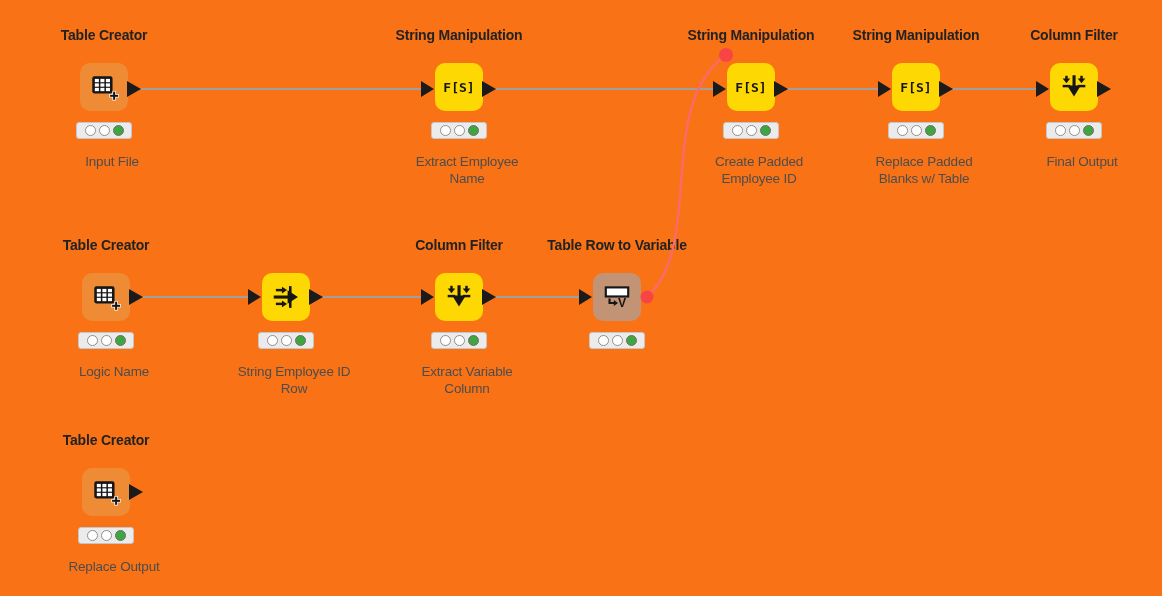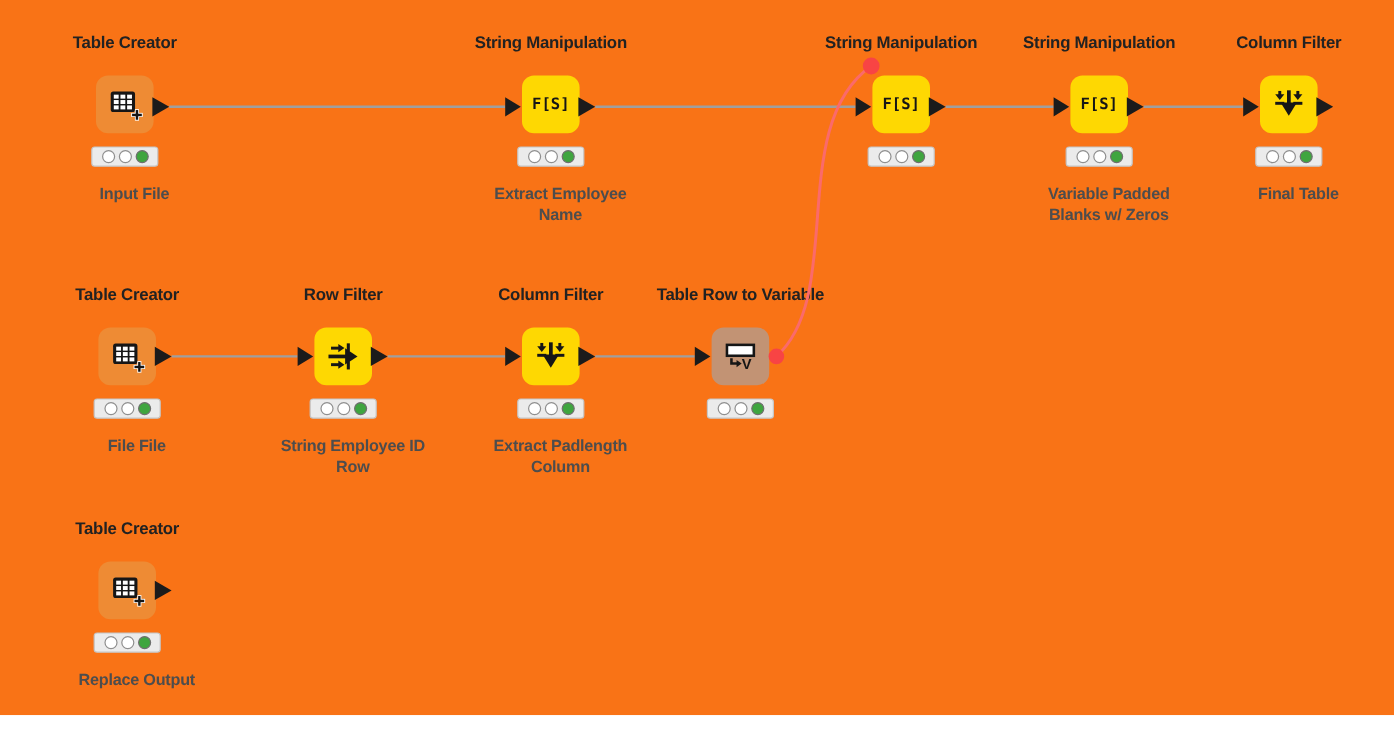--- a/index.html
+++ b/index.html
@@ -25,21 +25,21 @@
   .traffic{
     position:absolute;top:95px;left:62px;width:56px;height:17px;background:#ebebeb;
     border:1px solid #c6c6c6;border-radius:3px;display:flex;align-items:center;
     justify-content:center;gap:3px;box-sizing:border-box;
   }
   .lamp{width:11px;height:11px;border-radius:50%;box-sizing:border-box;}
   .lamp-off{background:#ffffff;border:1.5px solid #8f8f8f;}
   .lamp-green{background:#3FA53F;border:1.5px solid #6f6f6f;}
   .node-label{
     position:absolute;top:126px;left:36px;right:20px;text-align:center;
-    font-size:13.5px;line-height:17px;color:#4d4d4d;letter-spacing:-0.2px;font-weight:bold;
+    font-size:13.5px;line-height:17px;color:#4d4d4d;letter-spacing:-0.2px;
   }
 </style>
 </head>
 <body>
 
 <div id="canvas">
 
   <svg width="0" height="0" style="position:absolute" aria-hidden="true">
     <defs>
       <symbol id="sym-table-creator" viewBox="0 0 30 30">
@@ -119,67 +119,67 @@
   <div class="node" style="left:661px;top:27px">
     <div class="node-title">String Manipulation</div>
     <div class="node-body c-yellow">
       <span class="fs-text">F[S]</span>
     </div>
     <div class="traffic">
       <span class="lamp lamp-off"></span>
       <span class="lamp lamp-off"></span>
       <span class="lamp lamp-green"></span>
     </div>
+    <div class="node-label">Create Padded Employee ID</div>
   </div>
 
   <div class="node" style="left:826px;top:27px">
     <div class="node-title">String Manipulation</div>
     <div class="node-body c-yellow">
       <span class="fs-text">F[S]</span>
     </div>
     <div class="traffic">
       <span class="lamp lamp-off"></span>
       <span class="lamp lamp-off"></span>
       <span class="lamp lamp-green"></span>
     </div>
-    <div class="node-label">Variable Padded Blanks w/ Zeros</div>
+    <div class="node-label">Replace Padded Blanks w/ Table</div>
   </div>
 
   <div class="node" style="left:984px;top:27px">
     <div class="node-title">Column Filter</div>
     <div class="node-body c-yellow">
       <svg class="icon" viewBox="0 0 30 30">
           <use href="#sym-column-filter"></use>
         </svg>
     </div>
     <div class="traffic">
       <span class="lamp lamp-off"></span>
       <span class="lamp lamp-off"></span>
       <span class="lamp lamp-green"></span>
     </div>
-    <div class="node-label">Final Table</div>
+    <div class="node-label">Final Output</div>
   </div>
 
   <div class="node" style="left:16px;top:237px">
     <div class="node-title">Table Creator</div>
     <div class="node-body c-orange">
       <svg class="icon" viewBox="0 0 30 30">
           <use href="#sym-table-creator"></use>
         </svg>
     </div>
     <div class="traffic">
       <span class="lamp lamp-off"></span>
       <span class="lamp lamp-off"></span>
       <span class="lamp lamp-green"></span>
     </div>
-    <div class="node-label">File File</div>
+    <div class="node-label">Logic Name</div>
   </div>
 
   <div class="node" style="left:196px;top:237px">
-    <div class="node-title">Row Filter</div>
     <div class="node-body c-yellow">
       <svg class="icon" viewBox="0 0 30 30">
           <use href="#sym-row-filter"></use>
         </svg>
     </div>
     <div class="traffic">
       <span class="lamp lamp-off"></span>
       <span class="lamp lamp-off"></span>
       <span class="lamp lamp-green"></span>
     </div>
@@ -191,21 +191,21 @@
     <div class="node-body c-yellow">
       <svg class="icon" viewBox="0 0 30 30">
           <use href="#sym-column-filter"></use>
         </svg>
     </div>
     <div class="traffic">
       <span class="lamp lamp-off"></span>
       <span class="lamp lamp-off"></span>
       <span class="lamp lamp-green"></span>
     </div>
-    <div class="node-label">Extract Padlength Column</div>
+    <div class="node-label">Extract Variable Column</div>
   </div>
 
   <div class="node" style="left:527px;top:237px">
     <div class="node-title">Table Row to Variable</div>
     <div class="node-body c-tan">
       <svg class="icon" viewBox="0 0 30 30">
           <use href="#sym-row-to-variable"></use>
         </svg>
     </div>
     <div class="traffic">

